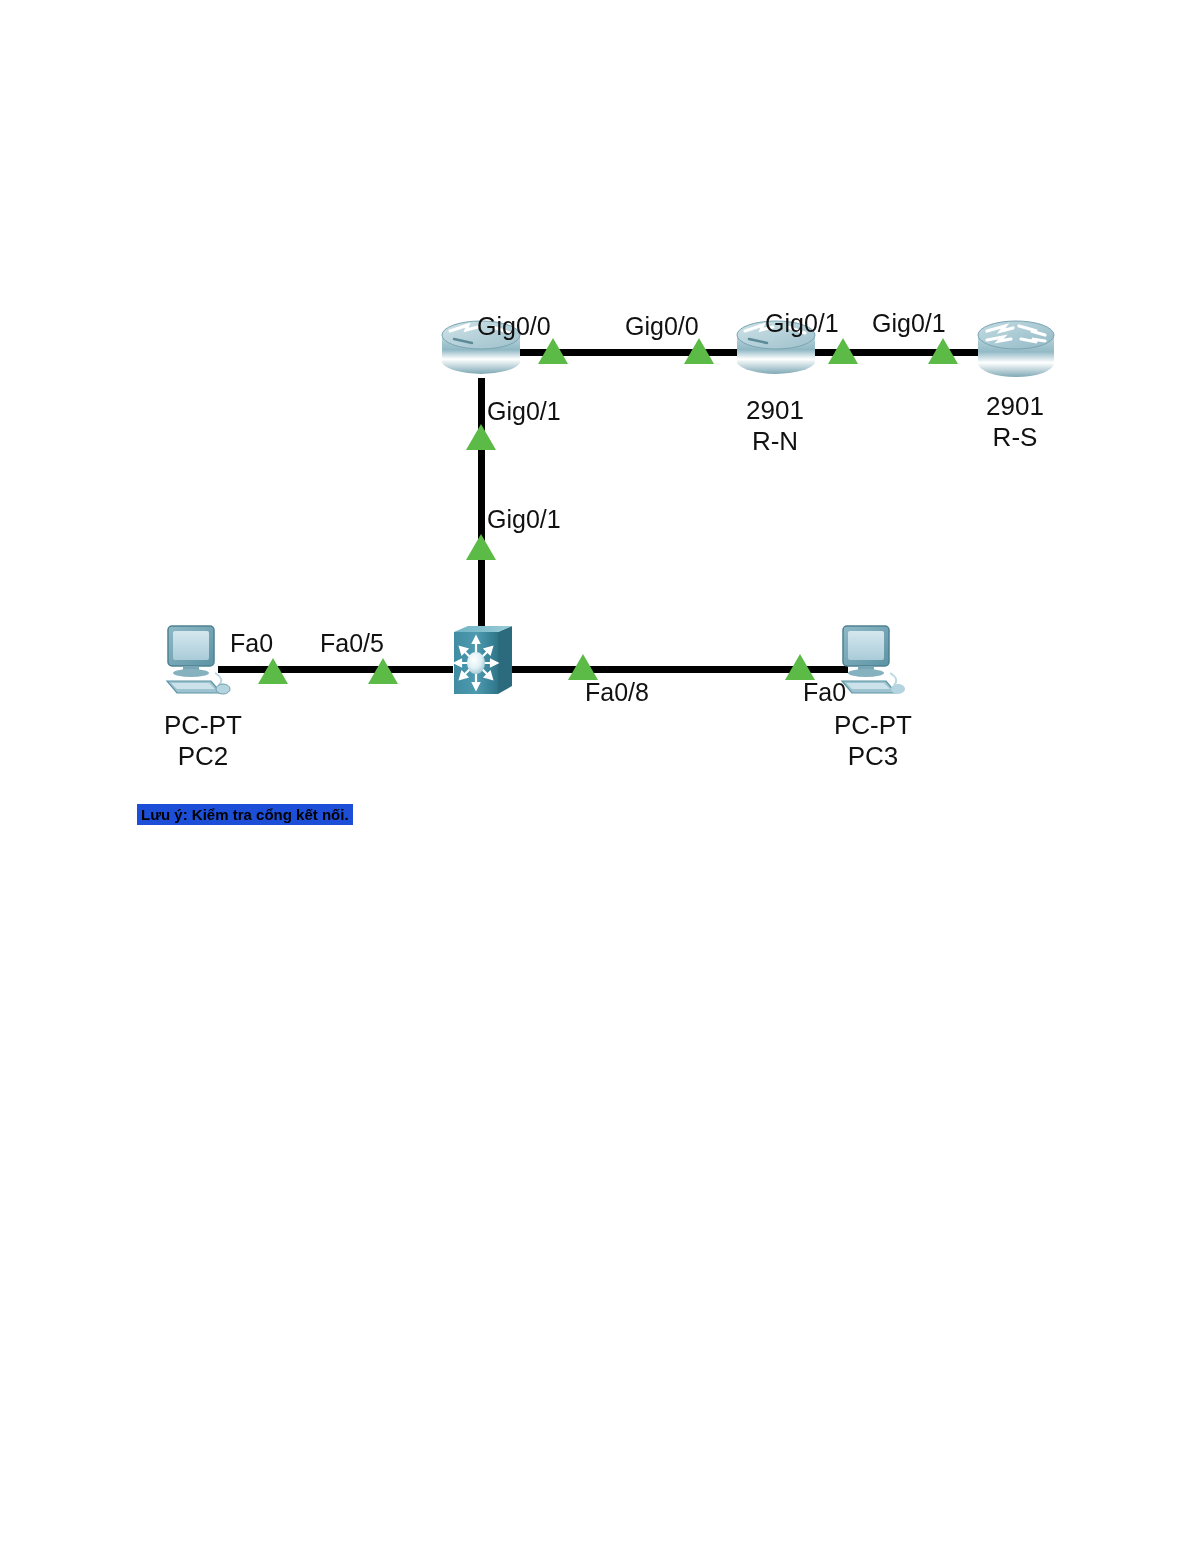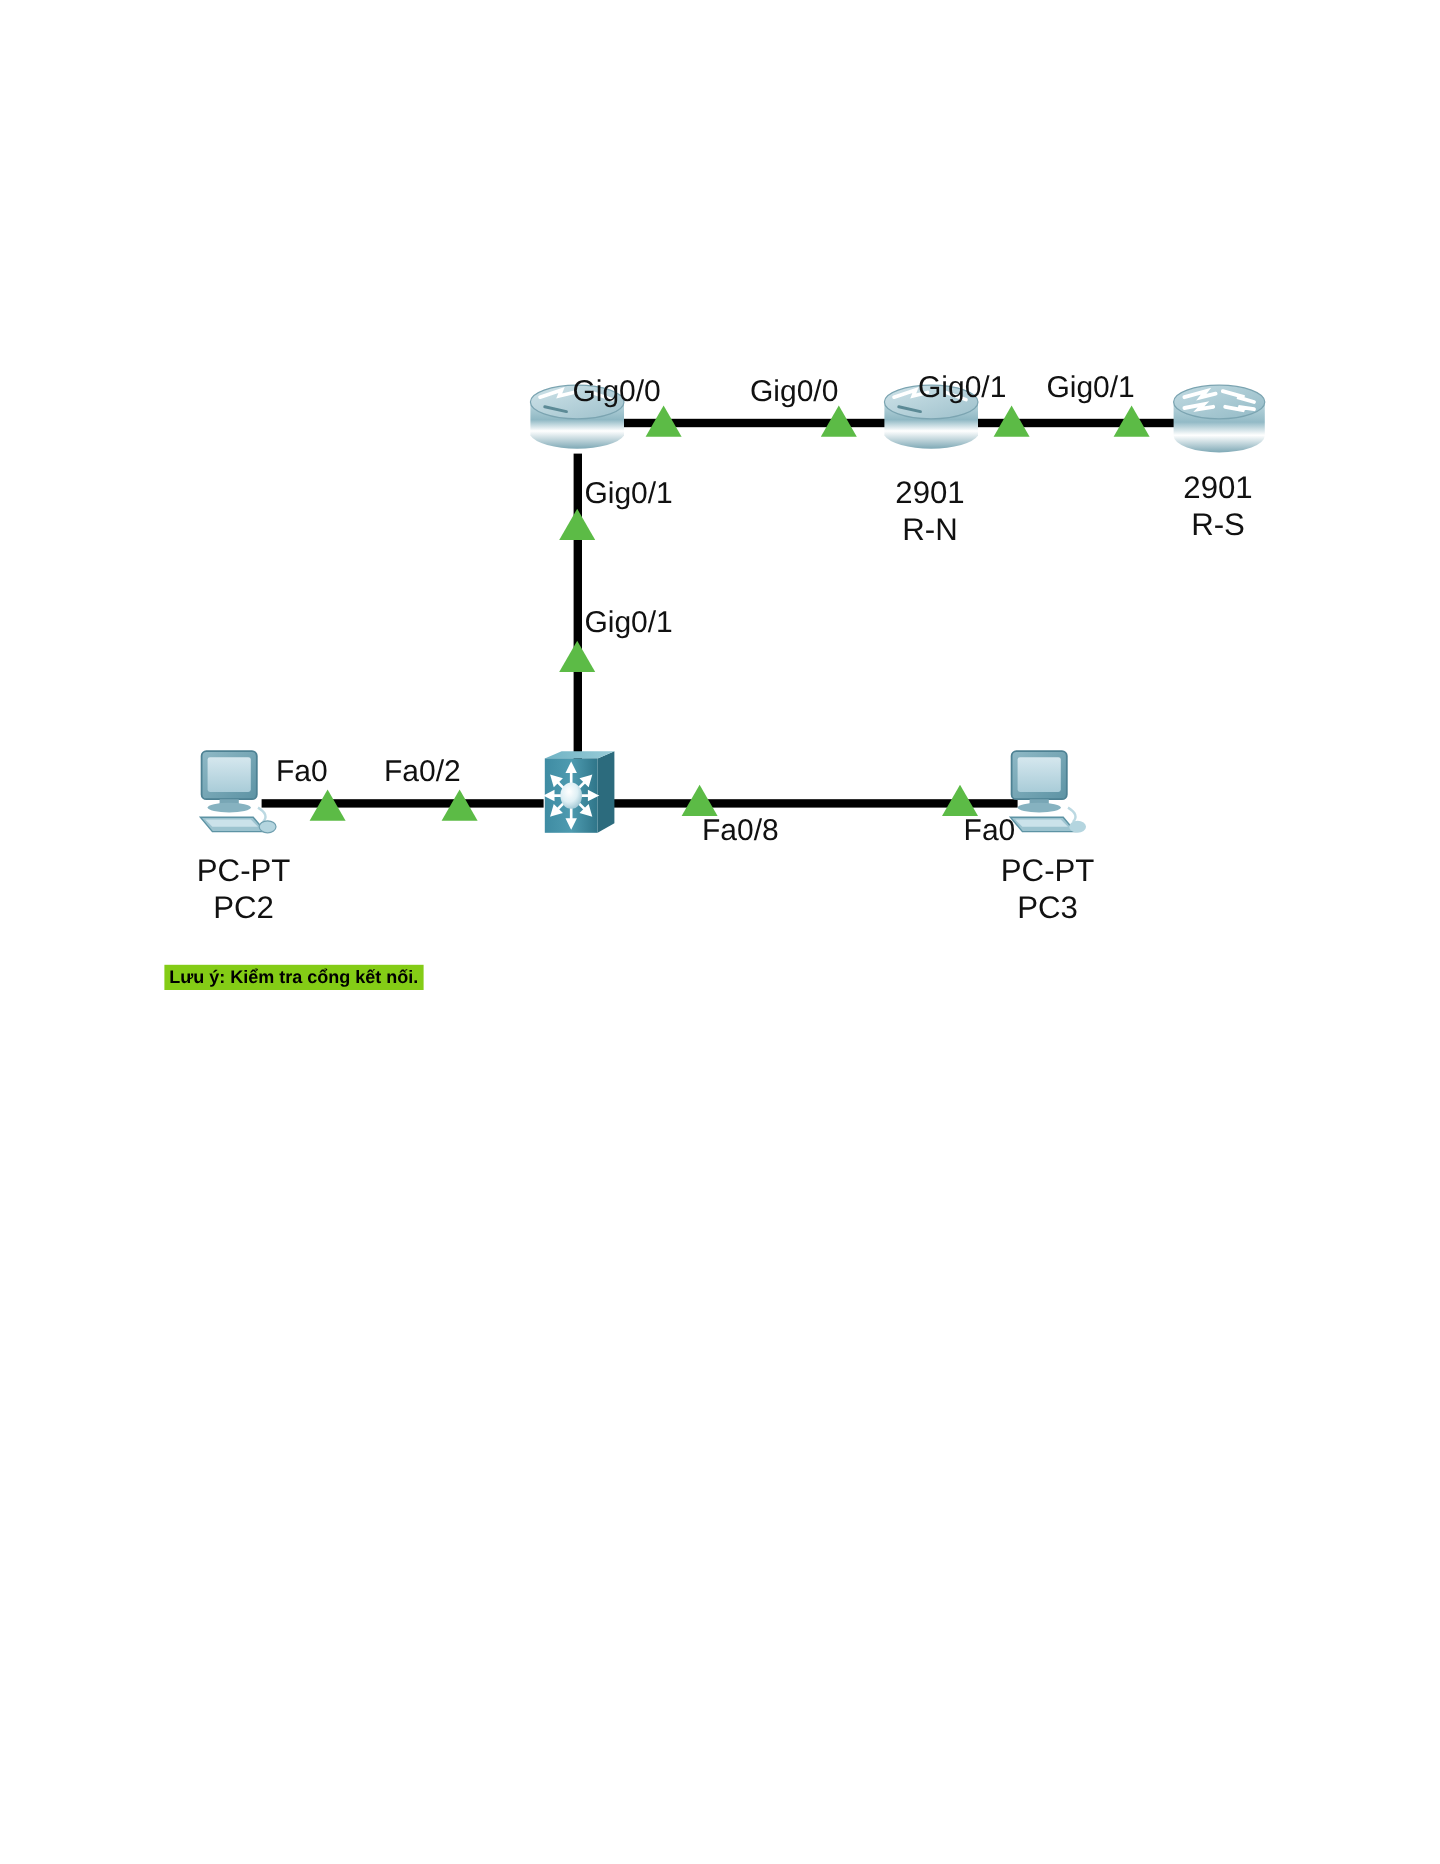--- a/index.html
+++ b/index.html
@@ -57,21 +57,21 @@
     color: #111111;
     white-space: nowrap;
     text-align: center;
     font-family: "Liberation Sans", sans-serif;
   }
   .dev-label .line2 { display: block; }
 
   
   .note {
     position: absolute;
-    background: #84cc16;
+    background: #1d4ed8;
     color: #000000;
     font-size: 15px;
     font-weight: bold;
     padding: 2px 4px;
     white-space: nowrap;
     font-family: "Liberation Sans", sans-serif;
   }
 
   
   .device {
@@ -278,21 +278,21 @@
   <div class="tri" style="left:568px; top:626px;"></div>
   <div class="tri" style="left:785px; top:626px;"></div>
 
   <div class="port-label" style="left:477px; top:284px;">Gig0/0</div>
   <div class="port-label" style="left:625px; top:284px;">Gig0/0</div>
   <div class="port-label" style="left:765px; top:281px;">Gig0/1</div>
   <div class="port-label" style="left:872px; top:281px;">Gig0/1</div>
   <div class="port-label" style="left:487px; top:369px;">Gig0/1</div>
   <div class="port-label" style="left:487px; top:477px;">Gig0/1</div>
   <div class="port-label" style="left:230px; top:601px;">Fa0</div>
-  <div class="port-label" style="left:320px; top:601px;">Fa0/2</div>
+  <div class="port-label" style="left:320px; top:601px;">Fa0/5</div>
   <div class="port-label" style="left:585px; top:650px;">Fa0/8</div>
   <div class="port-label" style="left:803px; top:650px;">Fa0</div>
 
 
   <div class="dev-label" style="left:700px; top:367px; width:150px;">
     <span>2901</span>
     <span class="line2">R-N</span>
   </div>
 
   <div class="dev-label" style="left:940px; top:363px; width:150px;">

